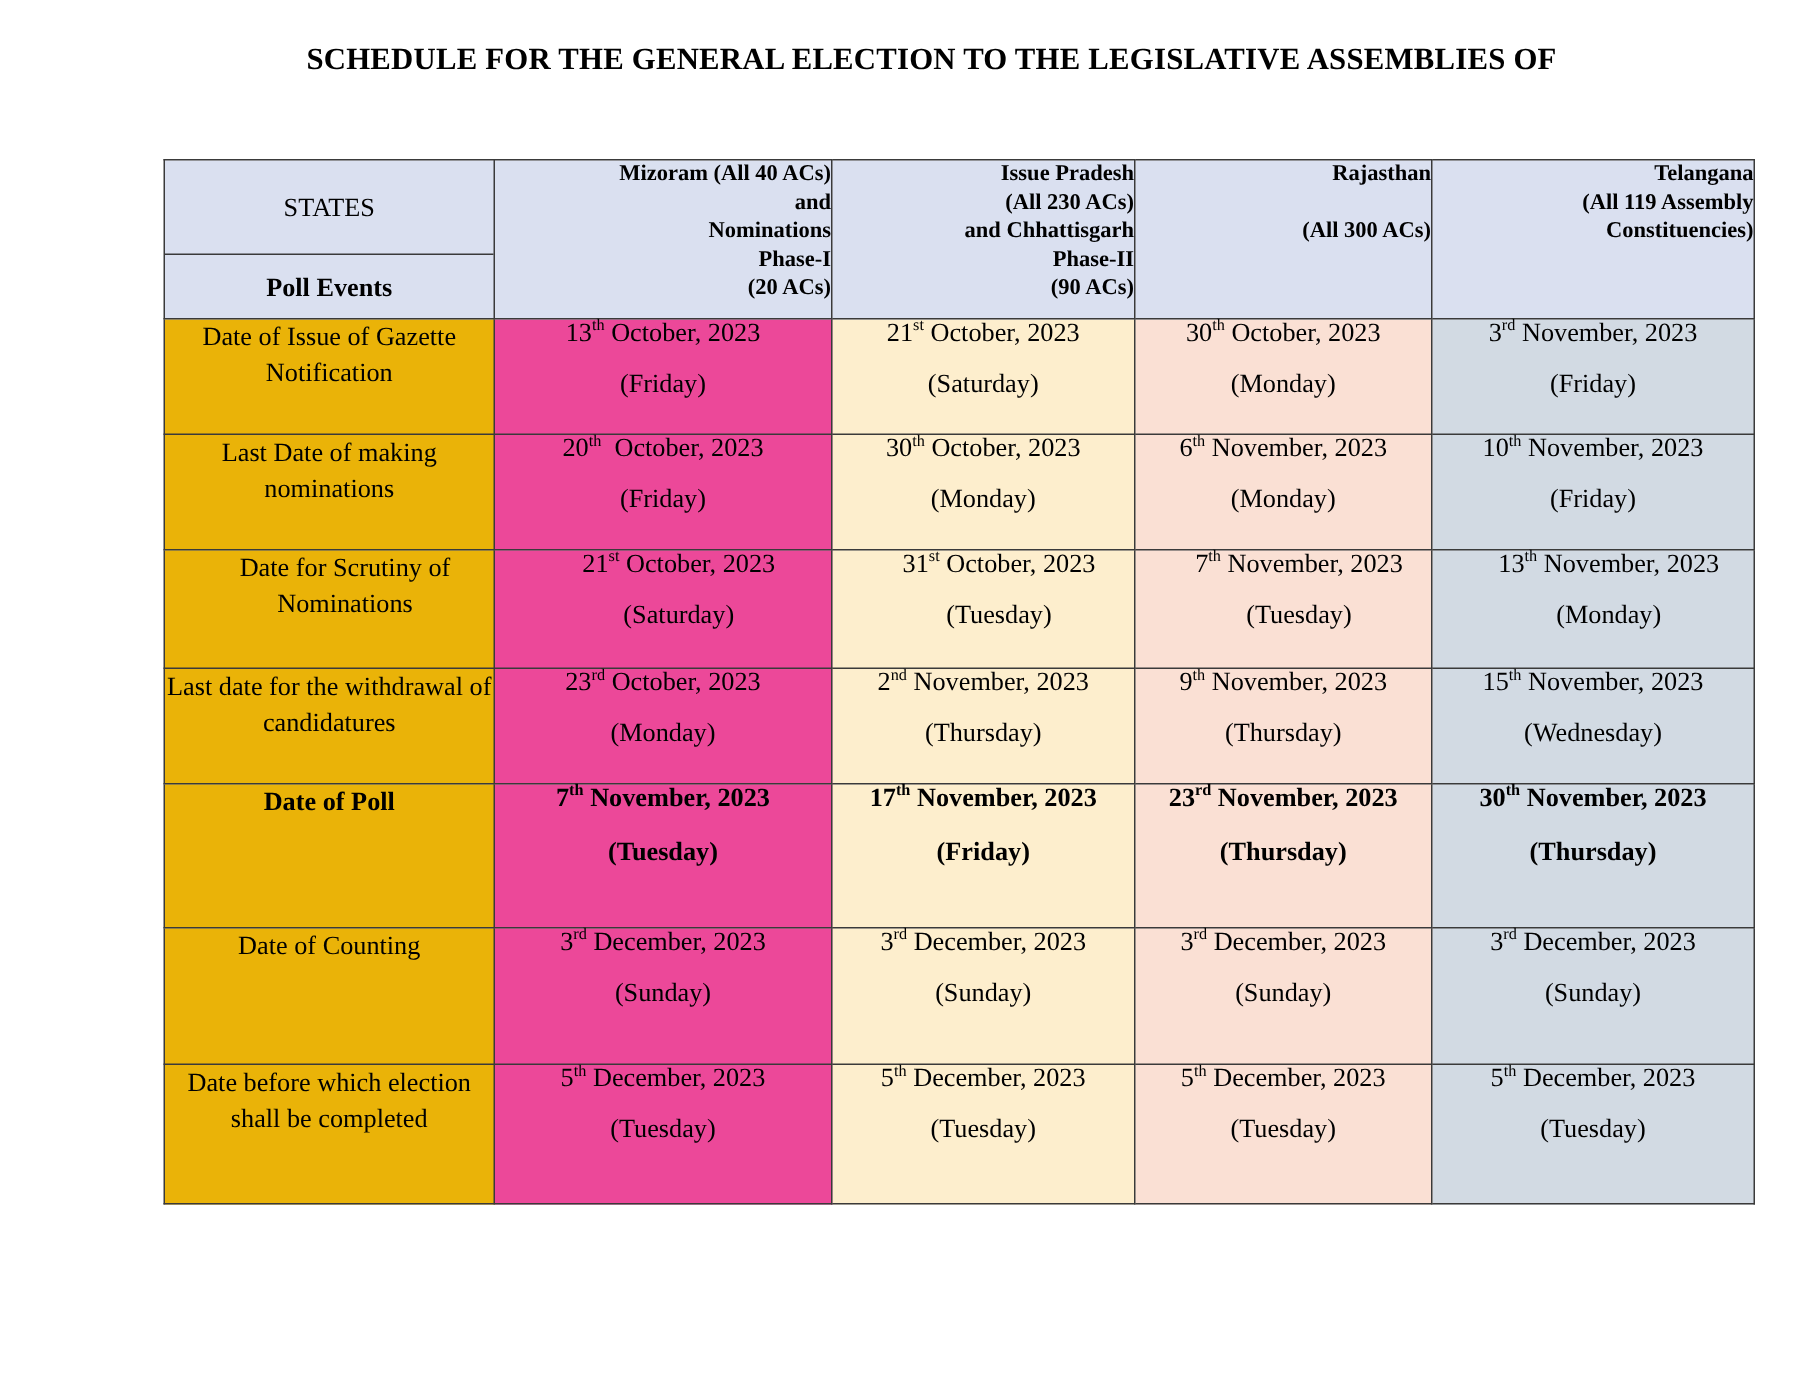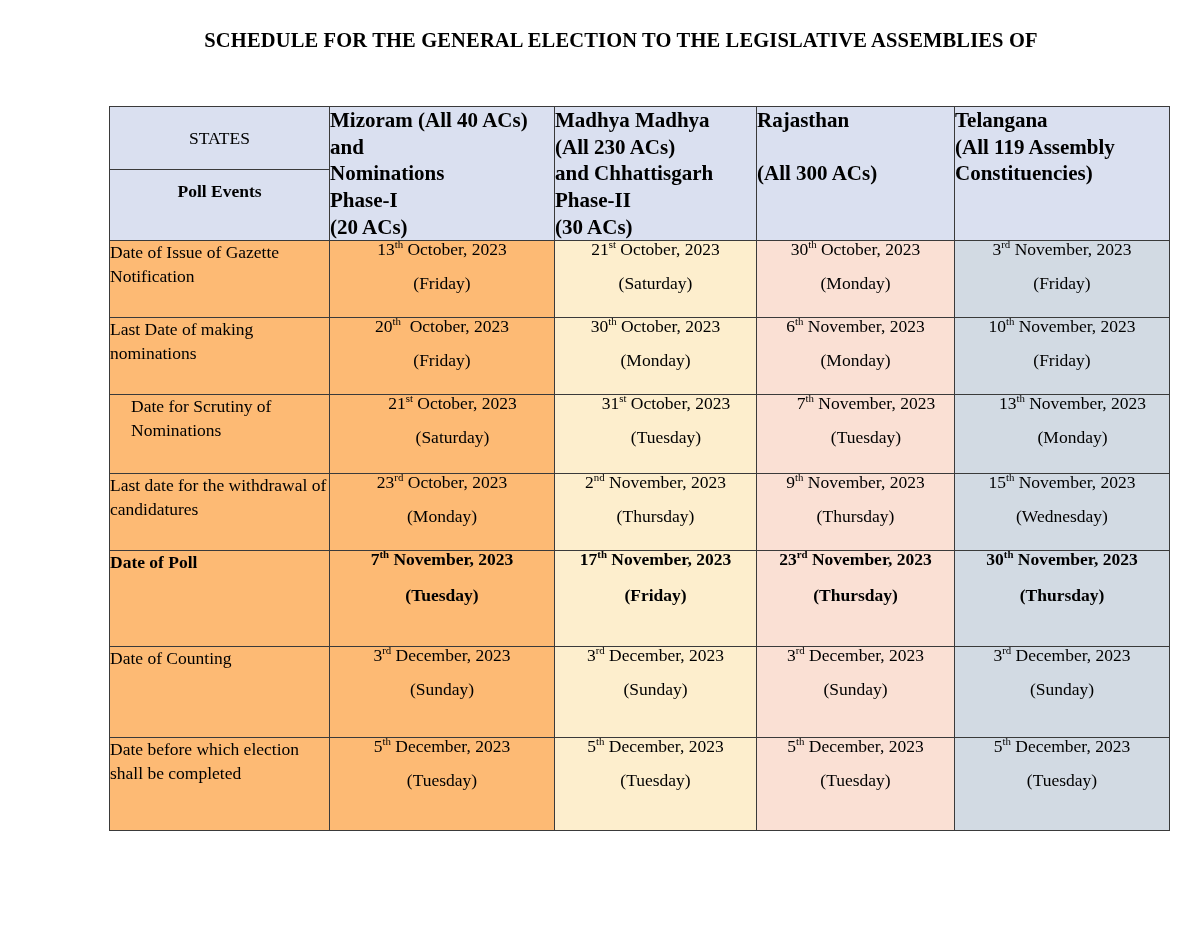--- a/index.html
+++ b/index.html
@@ -59,23 +59,23 @@
 
   col.c-events { width: 220px; }
   col.c-mz     { width: 225px; }
   col.c-mp     { width: 202px; }
   col.c-rj     { width: 198px; }
   col.c-tg     { width: 215px; }
 
   
   .hdr {
     background: #dae0f0;
-    text-align: left;
+    text-align: right;
     font-weight: bold;
-    font-size: 21px;
+    font-size: 15px;
     line-height: 1.27;
     padding: 9px 6px 9px 6px;
   }
   .hdr-states-cell {
     background: #dae0f0;
     padding: 0;
   }
   .hdr-states-inner {
     height: 62px;
     display: flex;
@@ -90,39 +90,40 @@
     display: flex;
     align-items: center;
     justify-content: center;
     font-weight: bold;
     font-size: 17.5px;
   }
   .hdr .subline { display: block; }
 
   
   .evt {
-    background: #fdba74;
+    background: #eab308;
+    text-align: center;
     font-size: 17.5px;
     line-height: 1.35;
     padding: 9px 12px 10px 12px;
   }
   .dcell {
     text-align: center;
     font-size: 17.5px;
     line-height: 1.0;
     padding: 9px 8px 10px 8px;
   }
   .dcell .date-line {
     display: block;
   }
   .dcell .day-line {
     display: block;
     margin-top: 16px;
   }
-  .col-mz { background: #fdba74; }
+  .col-mz { background: #ec4899; }
   .col-mp { background: #fdeecd; }
   .col-rj { background: #fae0d4; }
   .col-tg { background: #d2dae3; }
 
   tr.poll-row .evt,
   tr.poll-row .dcell {
     font-weight: bold;
   }
   tr.poll-row .dcell .day-line {
     margin-top: 18px;
@@ -168,25 +169,25 @@
             <div class="hdr-events-inner">Poll Events</div>
           </th>
           <th class="hdr">
             <span class="subline">Mizoram (All 40 ACs)</span>
             <span class="subline">and</span>
             <span class="subline">Nominations</span>
             <span class="subline">Phase-I</span>
             <span class="subline">(20 ACs)</span>
           </th>
           <th class="hdr">
-            <span class="subline">Madhya Madhya</span>
+            <span class="subline">Issue Pradesh</span>
             <span class="subline">(All 230 ACs)</span>
             <span class="subline">and Chhattisgarh</span>
             <span class="subline">Phase-II</span>
-            <span class="subline">(30 ACs)</span>
+            <span class="subline">(90 ACs)</span>
           </th>
           <th class="hdr">
             <span class="subline">Rajasthan</span>
             <span class="subline">&nbsp;</span>
             <span class="subline">(All 300 ACs)</span>
           </th>
           <th class="hdr">
             <span class="subline">Telangana</span>
             <span class="subline">(All 119 Assembly</span>
             <span class="subline">Constituencies)</span>

